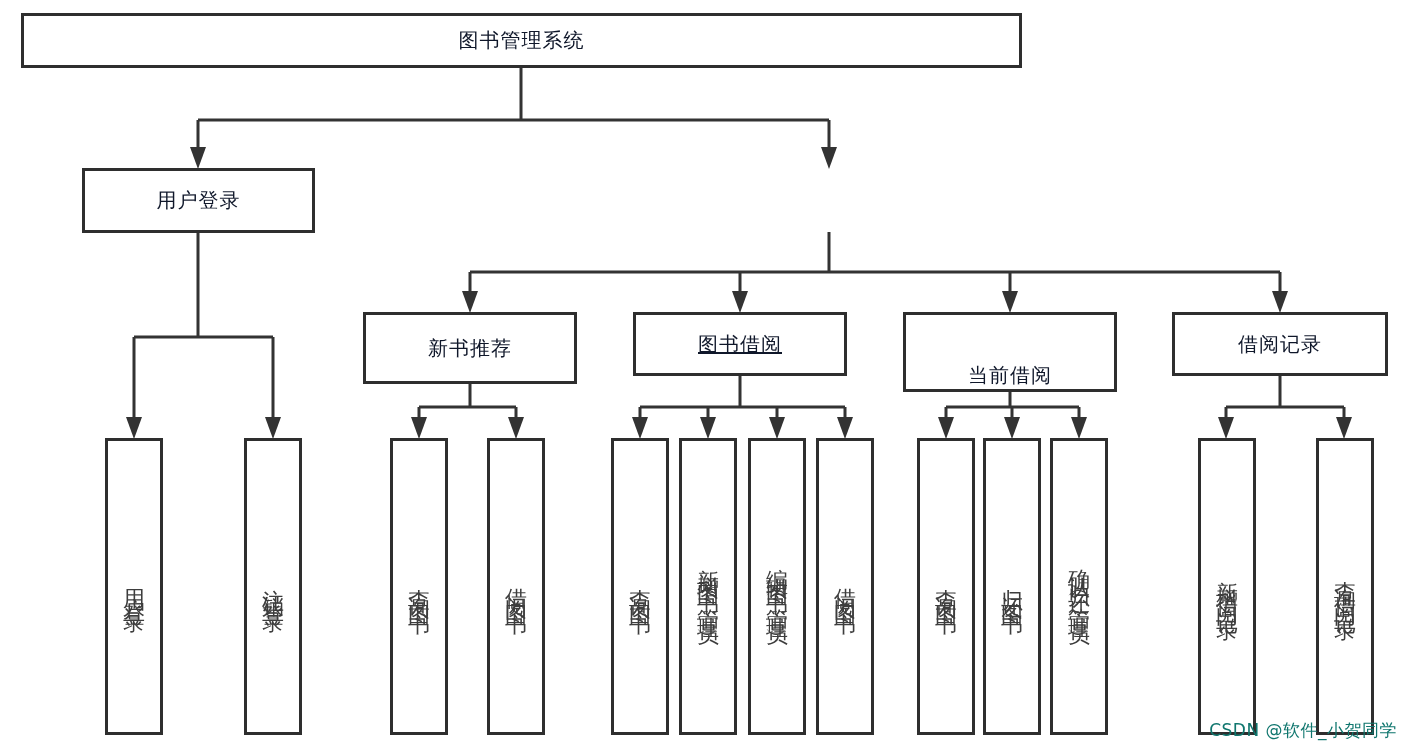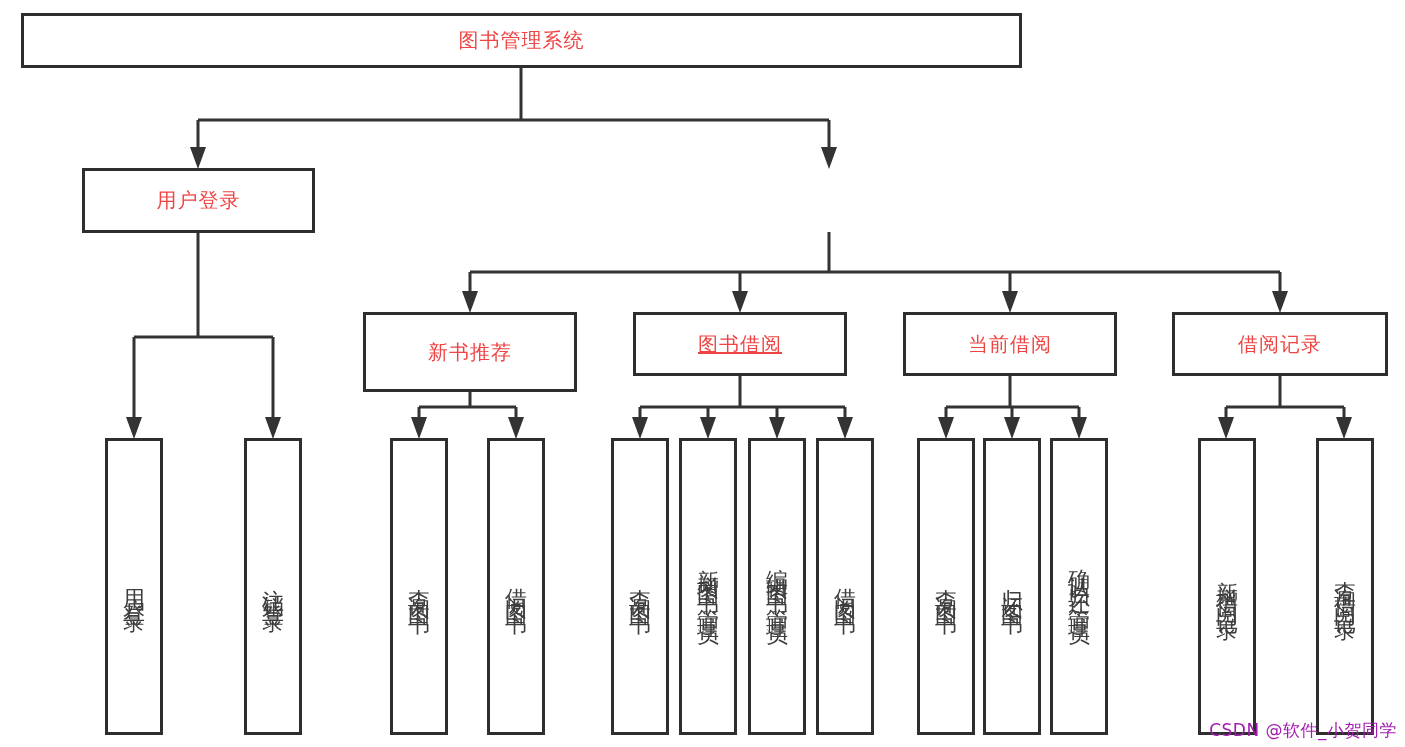--- a/index.html
+++ b/index.html
@@ -23,21 +23,21 @@
   .hbox {
     position: absolute;
     box-sizing: border-box;
     border: 3px solid #2e2e2e;
     background: #ffffff;
     display: flex;
     align-items: center;
     justify-content: center;
     font-size: 20px;
     letter-spacing: 1px;
-    color: #ef4444;
+    color: #0f172a;
   }
   .vbox {
     position: absolute;
     box-sizing: border-box;
     border: 3px solid #2e2e2e;
     background: #ffffff;
     top: 438px;
     width: 58px;
     height: 297px;
     display: flex;
@@ -51,32 +51,32 @@
     line-height: 1;
     letter-spacing: 8px;
     color: #3d3d3d;
     white-space: nowrap;
   }
   #watermark {
     position: absolute;
     right: 8px;
     bottom: 5px;
     font-size: 17px;
-    color: #a21caf;
+    color: #0f766e;
     letter-spacing: 0.5px;
     z-index: 10;
     margin-left: 22px;
   }
   
   #n-root        { left: 21px;   top: 13px;  width: 1001px; height: 55px; }
   #n-user-login  { left: 82px;   top: 168px; width: 233px;  height: 65px; }
   #n-book-mgmt   { left: 712px;  top: 168px; width: 235px;  height: 65px; }
-  #n-new-book    { left: 363px;  top: 312px; width: 214px;  height: 80px; }
+  #n-new-book    { left: 363px;  top: 312px; width: 214px;  height: 72px; }
   #n-book-borrow { left: 633px;  top: 312px; width: 214px;  height: 64px; text-decoration: underline; }
-  #n-cur-borrow  { left: 903px;  top: 312px; width: 214px;  height: 64px; }
+  #n-cur-borrow  { left: 903px;  top: 312px; width: 214px;  height: 80px; align-items: flex-end; }
   #n-borrow-rec  { left: 1172px; top: 312px; width: 216px;  height: 64px; }
   #n-ul-login    { left: 105px; }
   #n-ul-logout   { left: 244px; }
   #n-nb-query    { left: 390px; }
   #n-nb-borrow   { left: 487px; }
   #n-bb-query    { left: 611px; }
   #n-bb-add      { left: 679px; }
   #n-bb-edit     { left: 748px; }
   #n-bb-borrow   { left: 816px; }
   #n-cb-query    { left: 917px; }

